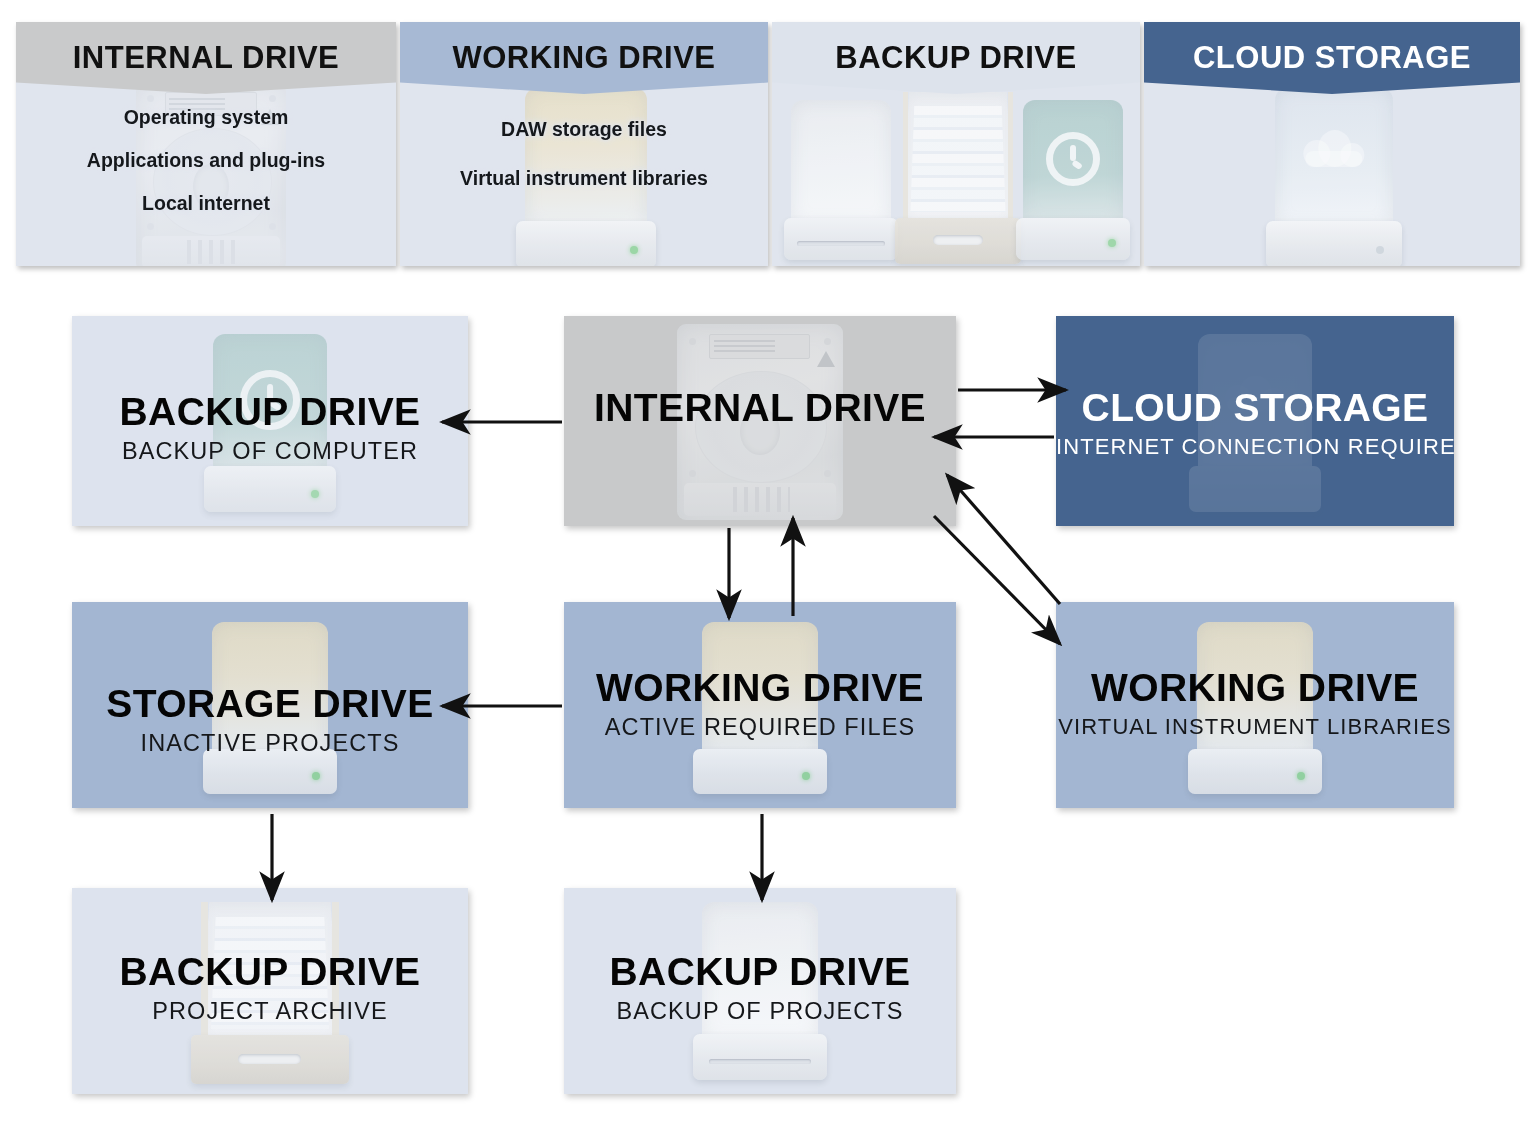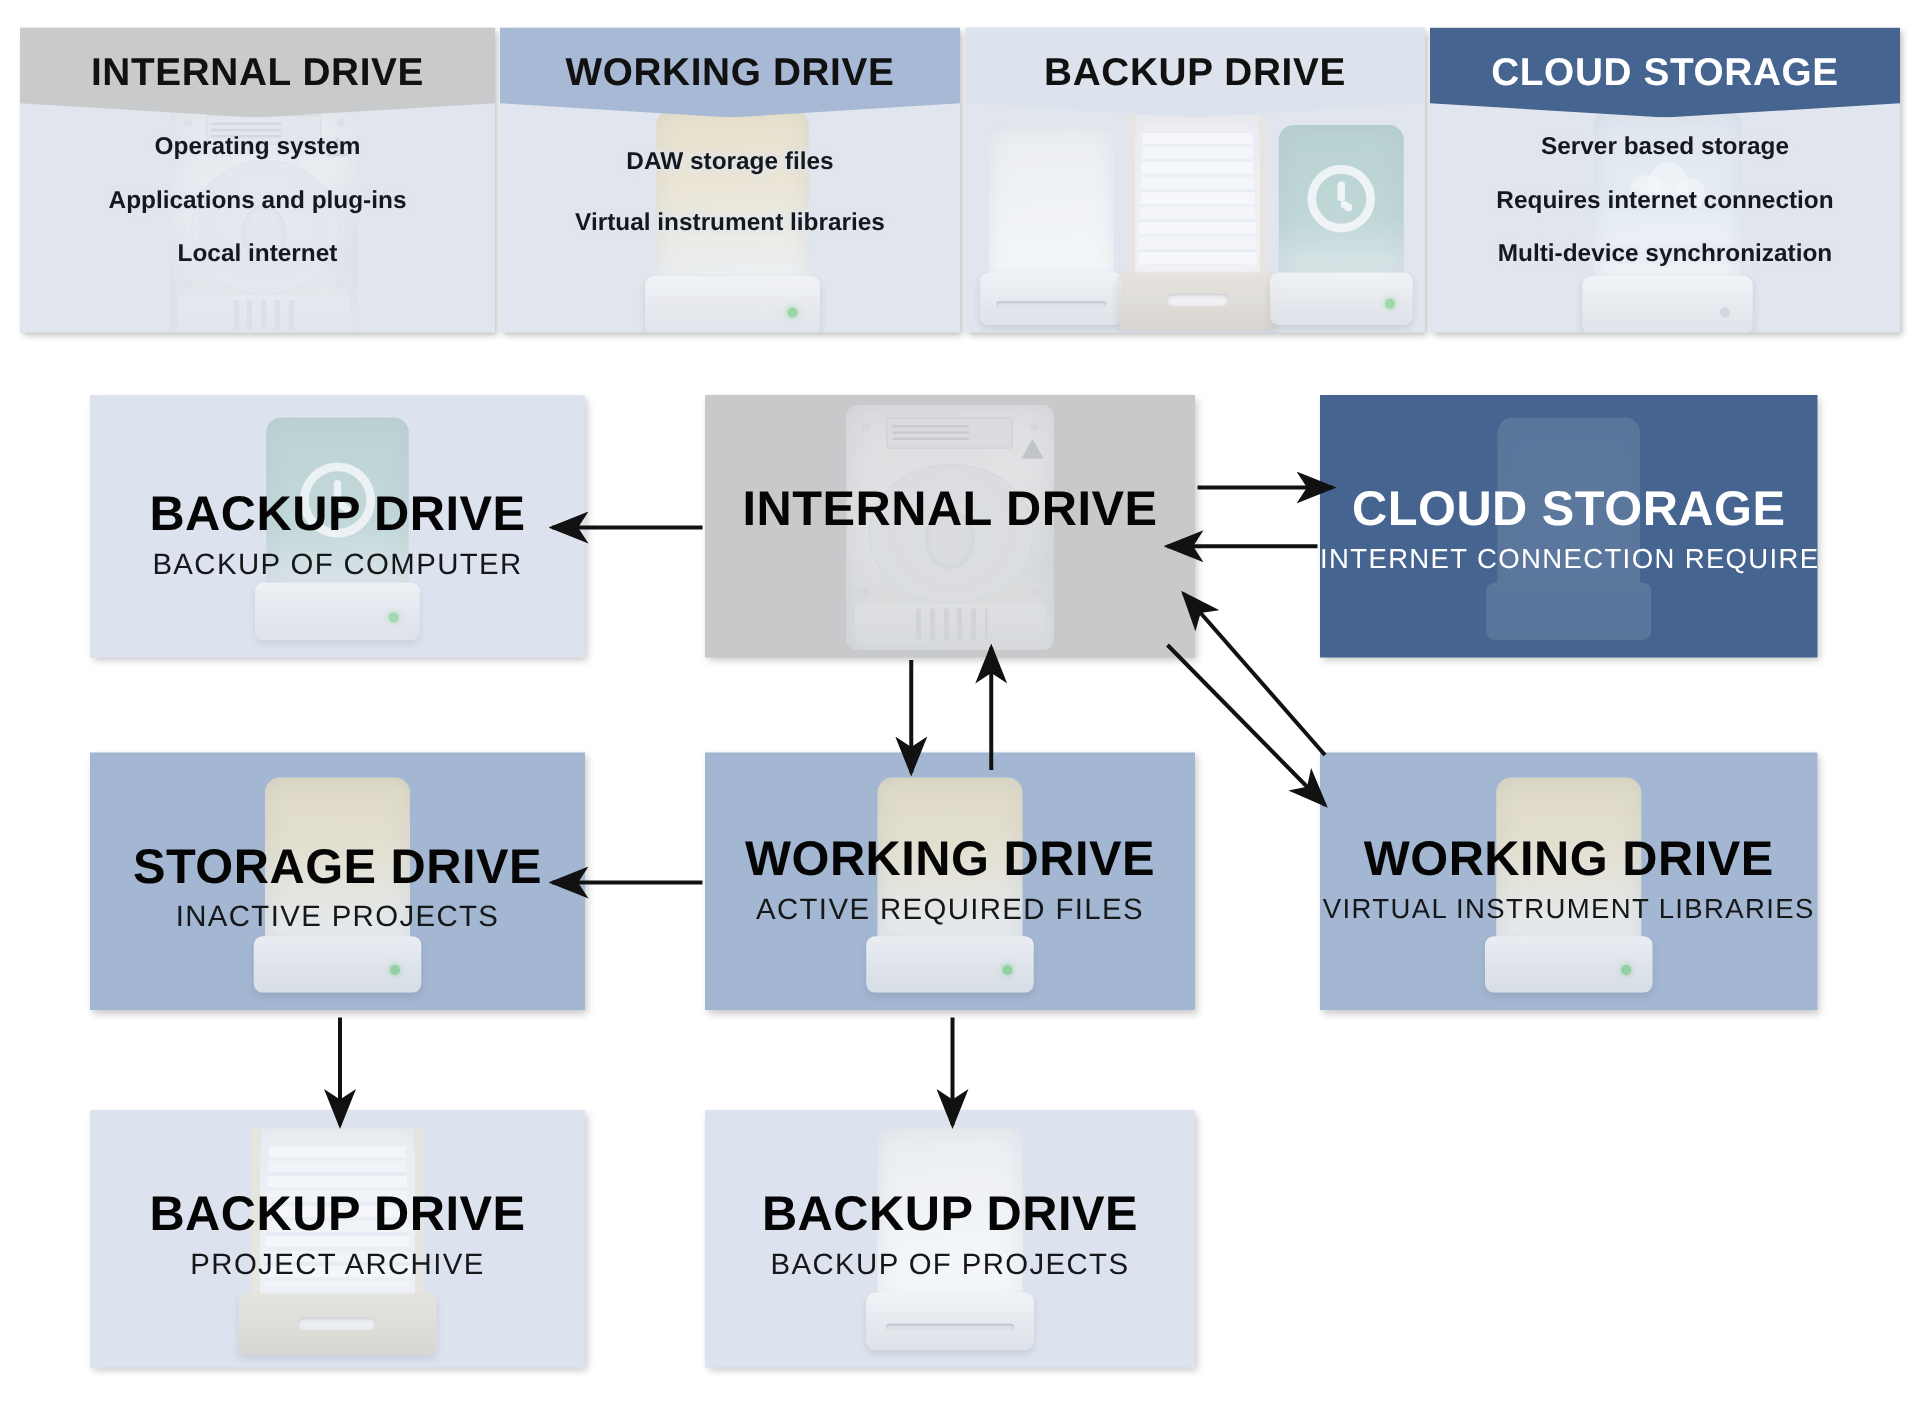--- a/index.html
+++ b/index.html
@@ -313,25 +313,20 @@
               <i class="bar"></i>
           </div>
         </div>
         <div class="base"></div>
         <div class="led" style="background:#cfd6dd;box-shadow:none;"></div>
       </div>
     </div>
     <div class="legend-band band-dark">
       <span class="ttl">CLOUD STORAGE</span>
     </div>
-    <div class="legend-lines">
-      <div class="ln">Server based storage</div>
-      <div class="ln">Requires internet connection</div>
-      <div class="ln">Multi-device synchronization</div>
-    </div>
   </div>
 </div>
 
 <div id="diagram">
 
   <div class="node bg-lightblue" style="left:72px;top:316px;width:396px;height:210px;">
     <div class="node-art">
       <div class="ext-drive teal" style="left:50%;top:18px;width:140px;height:178px;margin-left:-70px;opacity:.72;">
         <div class="top">
             <div class="clock"></div>
@@ -388,21 +383,21 @@
   </div>
 
   <div class="node bg-steel" style="left:72px;top:602px;width:396px;height:206px;">
     <div class="node-art">
       <div class="ext-drive tan" style="left:50%;top:20px;width:142px;height:172px;margin-left:-71px;opacity:.88;">
         <div class="top"></div>
         <div class="base"></div>
         <div class="led"></div>
       </div>
     </div>
-    <div class="node-text" style="top:72px;">
+    <div class="node-text" style="top:82px;">
       <div class="title">STORAGE DRIVE</div>
       <div class="sub">INACTIVE PROJECTS</div>
     </div>
   </div>
 
   <div class="node bg-steel" style="left:564px;top:602px;width:392px;height:206px;">
     <div class="node-art">
       <div class="ext-drive tan" style="left:50%;top:20px;width:142px;height:172px;margin-left:-71px;opacity:.88;">
         <div class="top"></div>
         <div class="base"></div>

